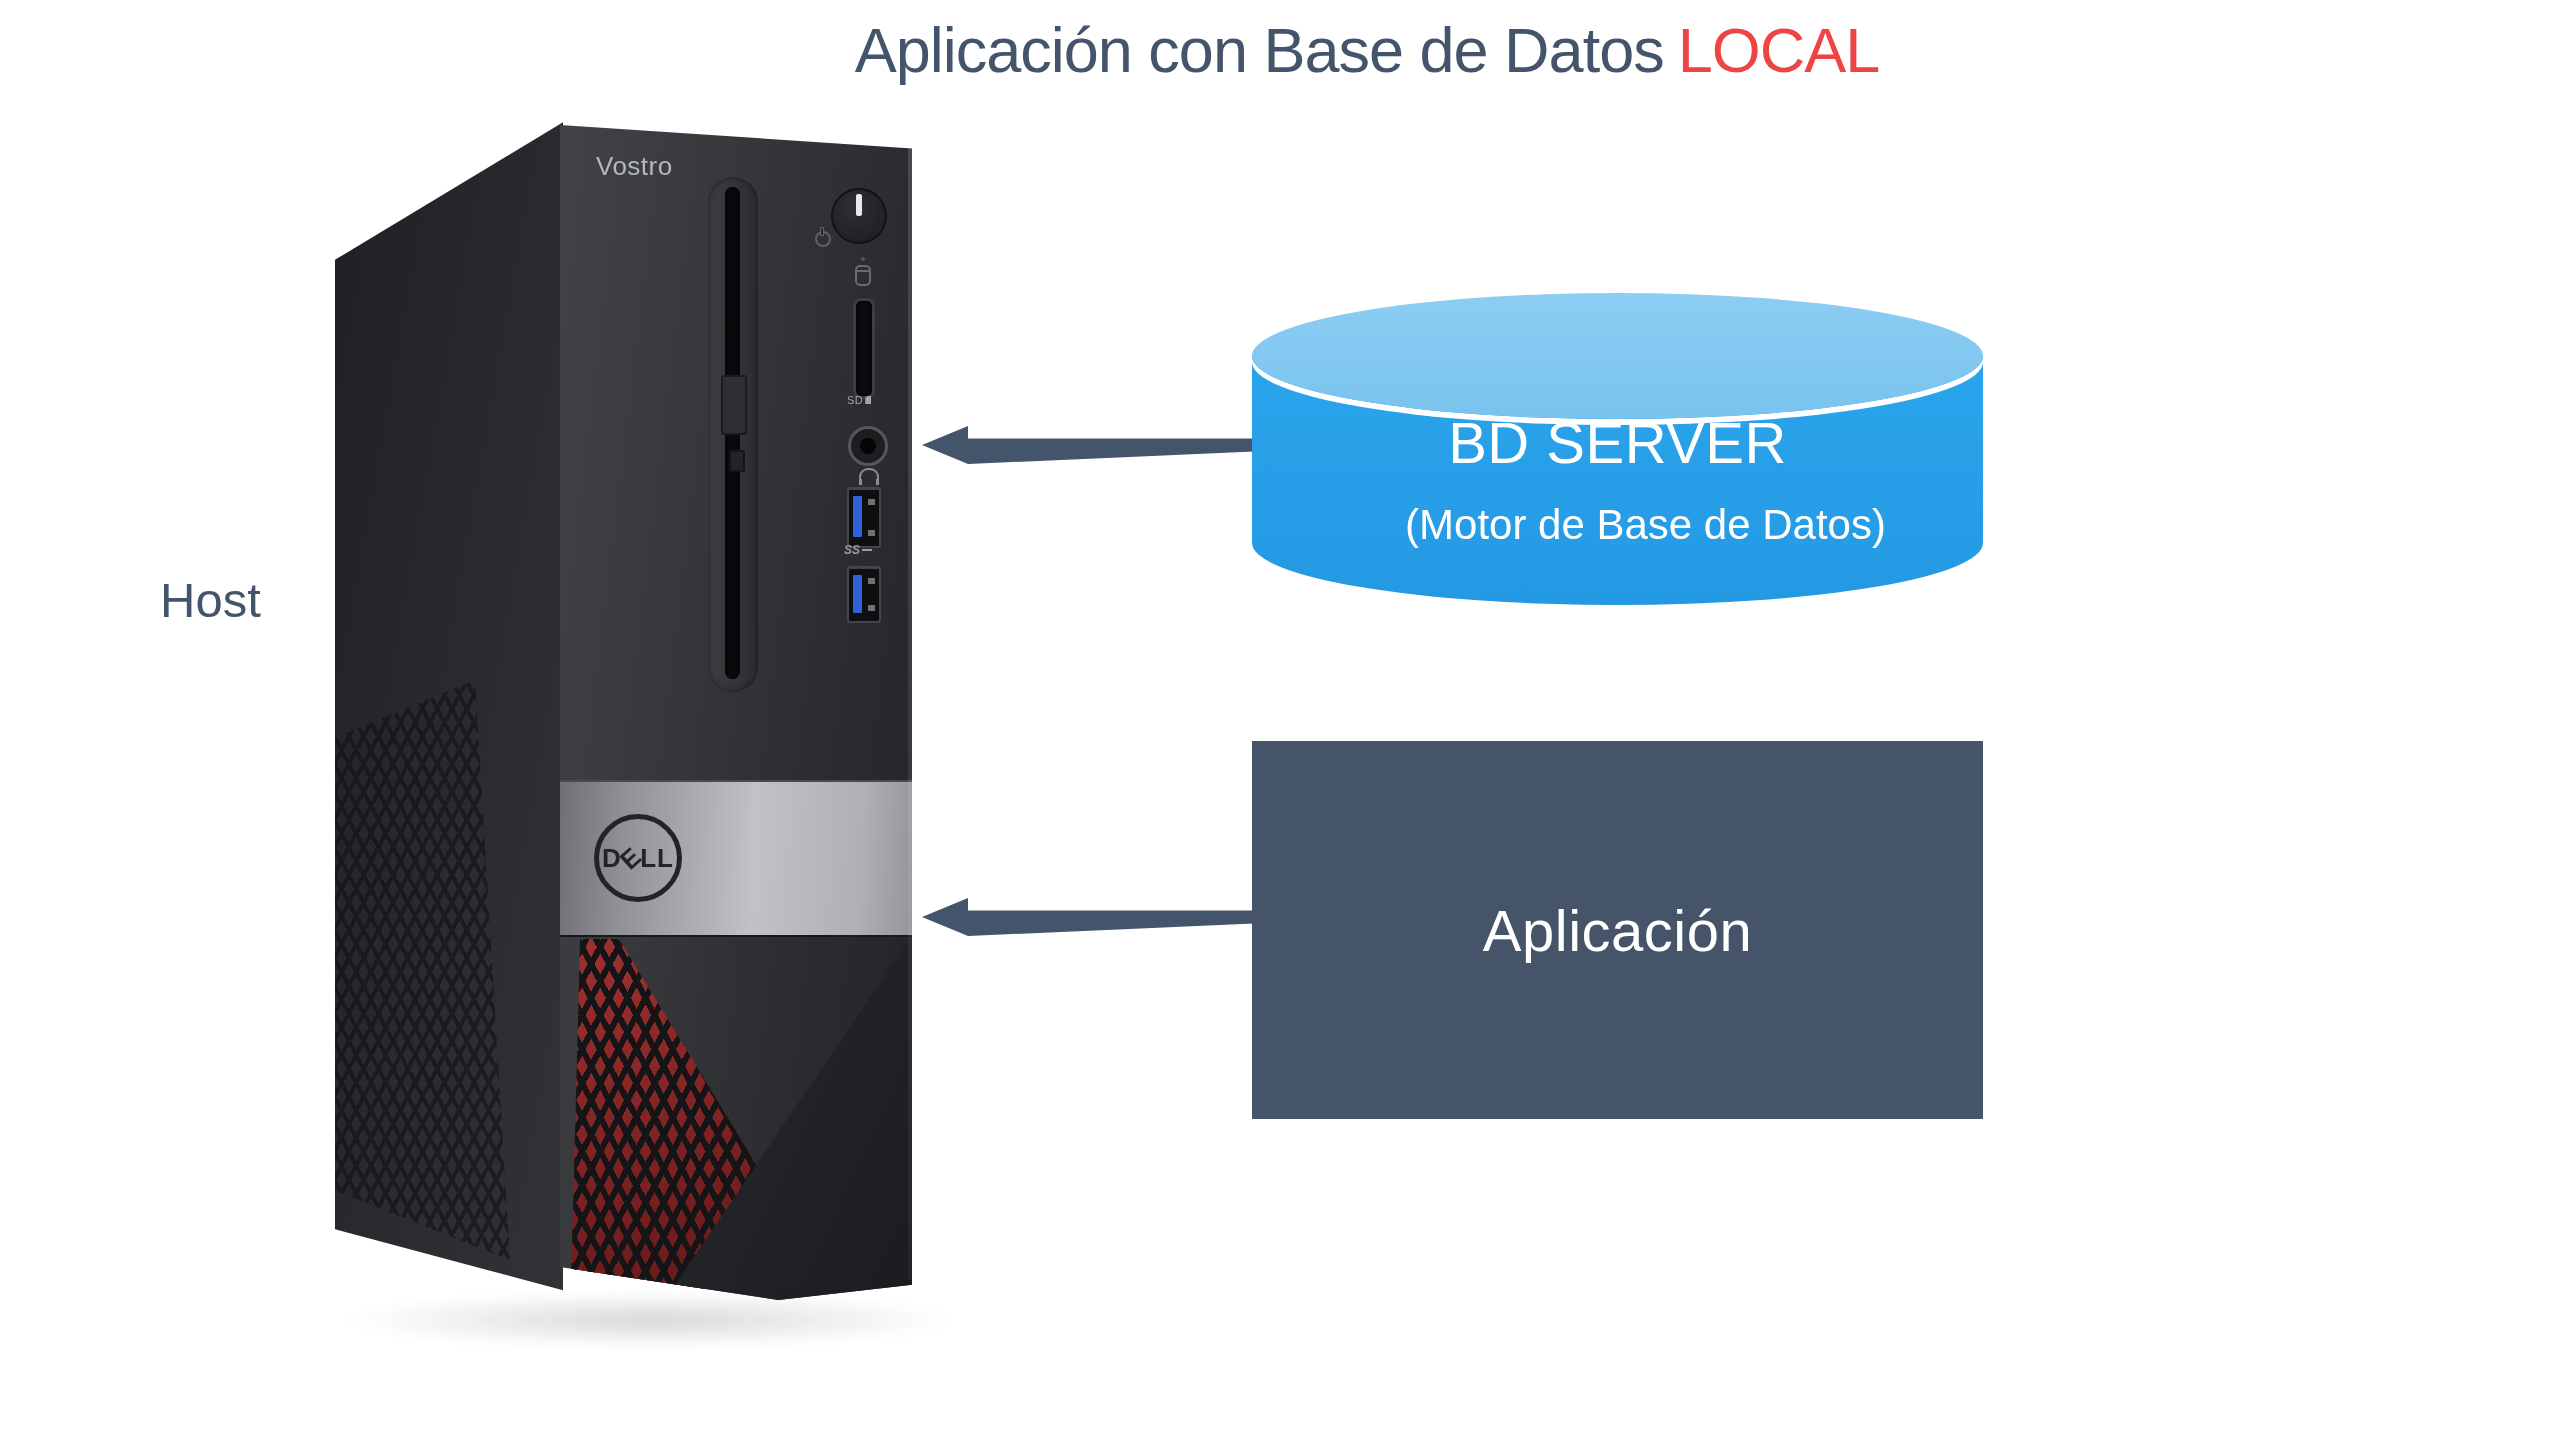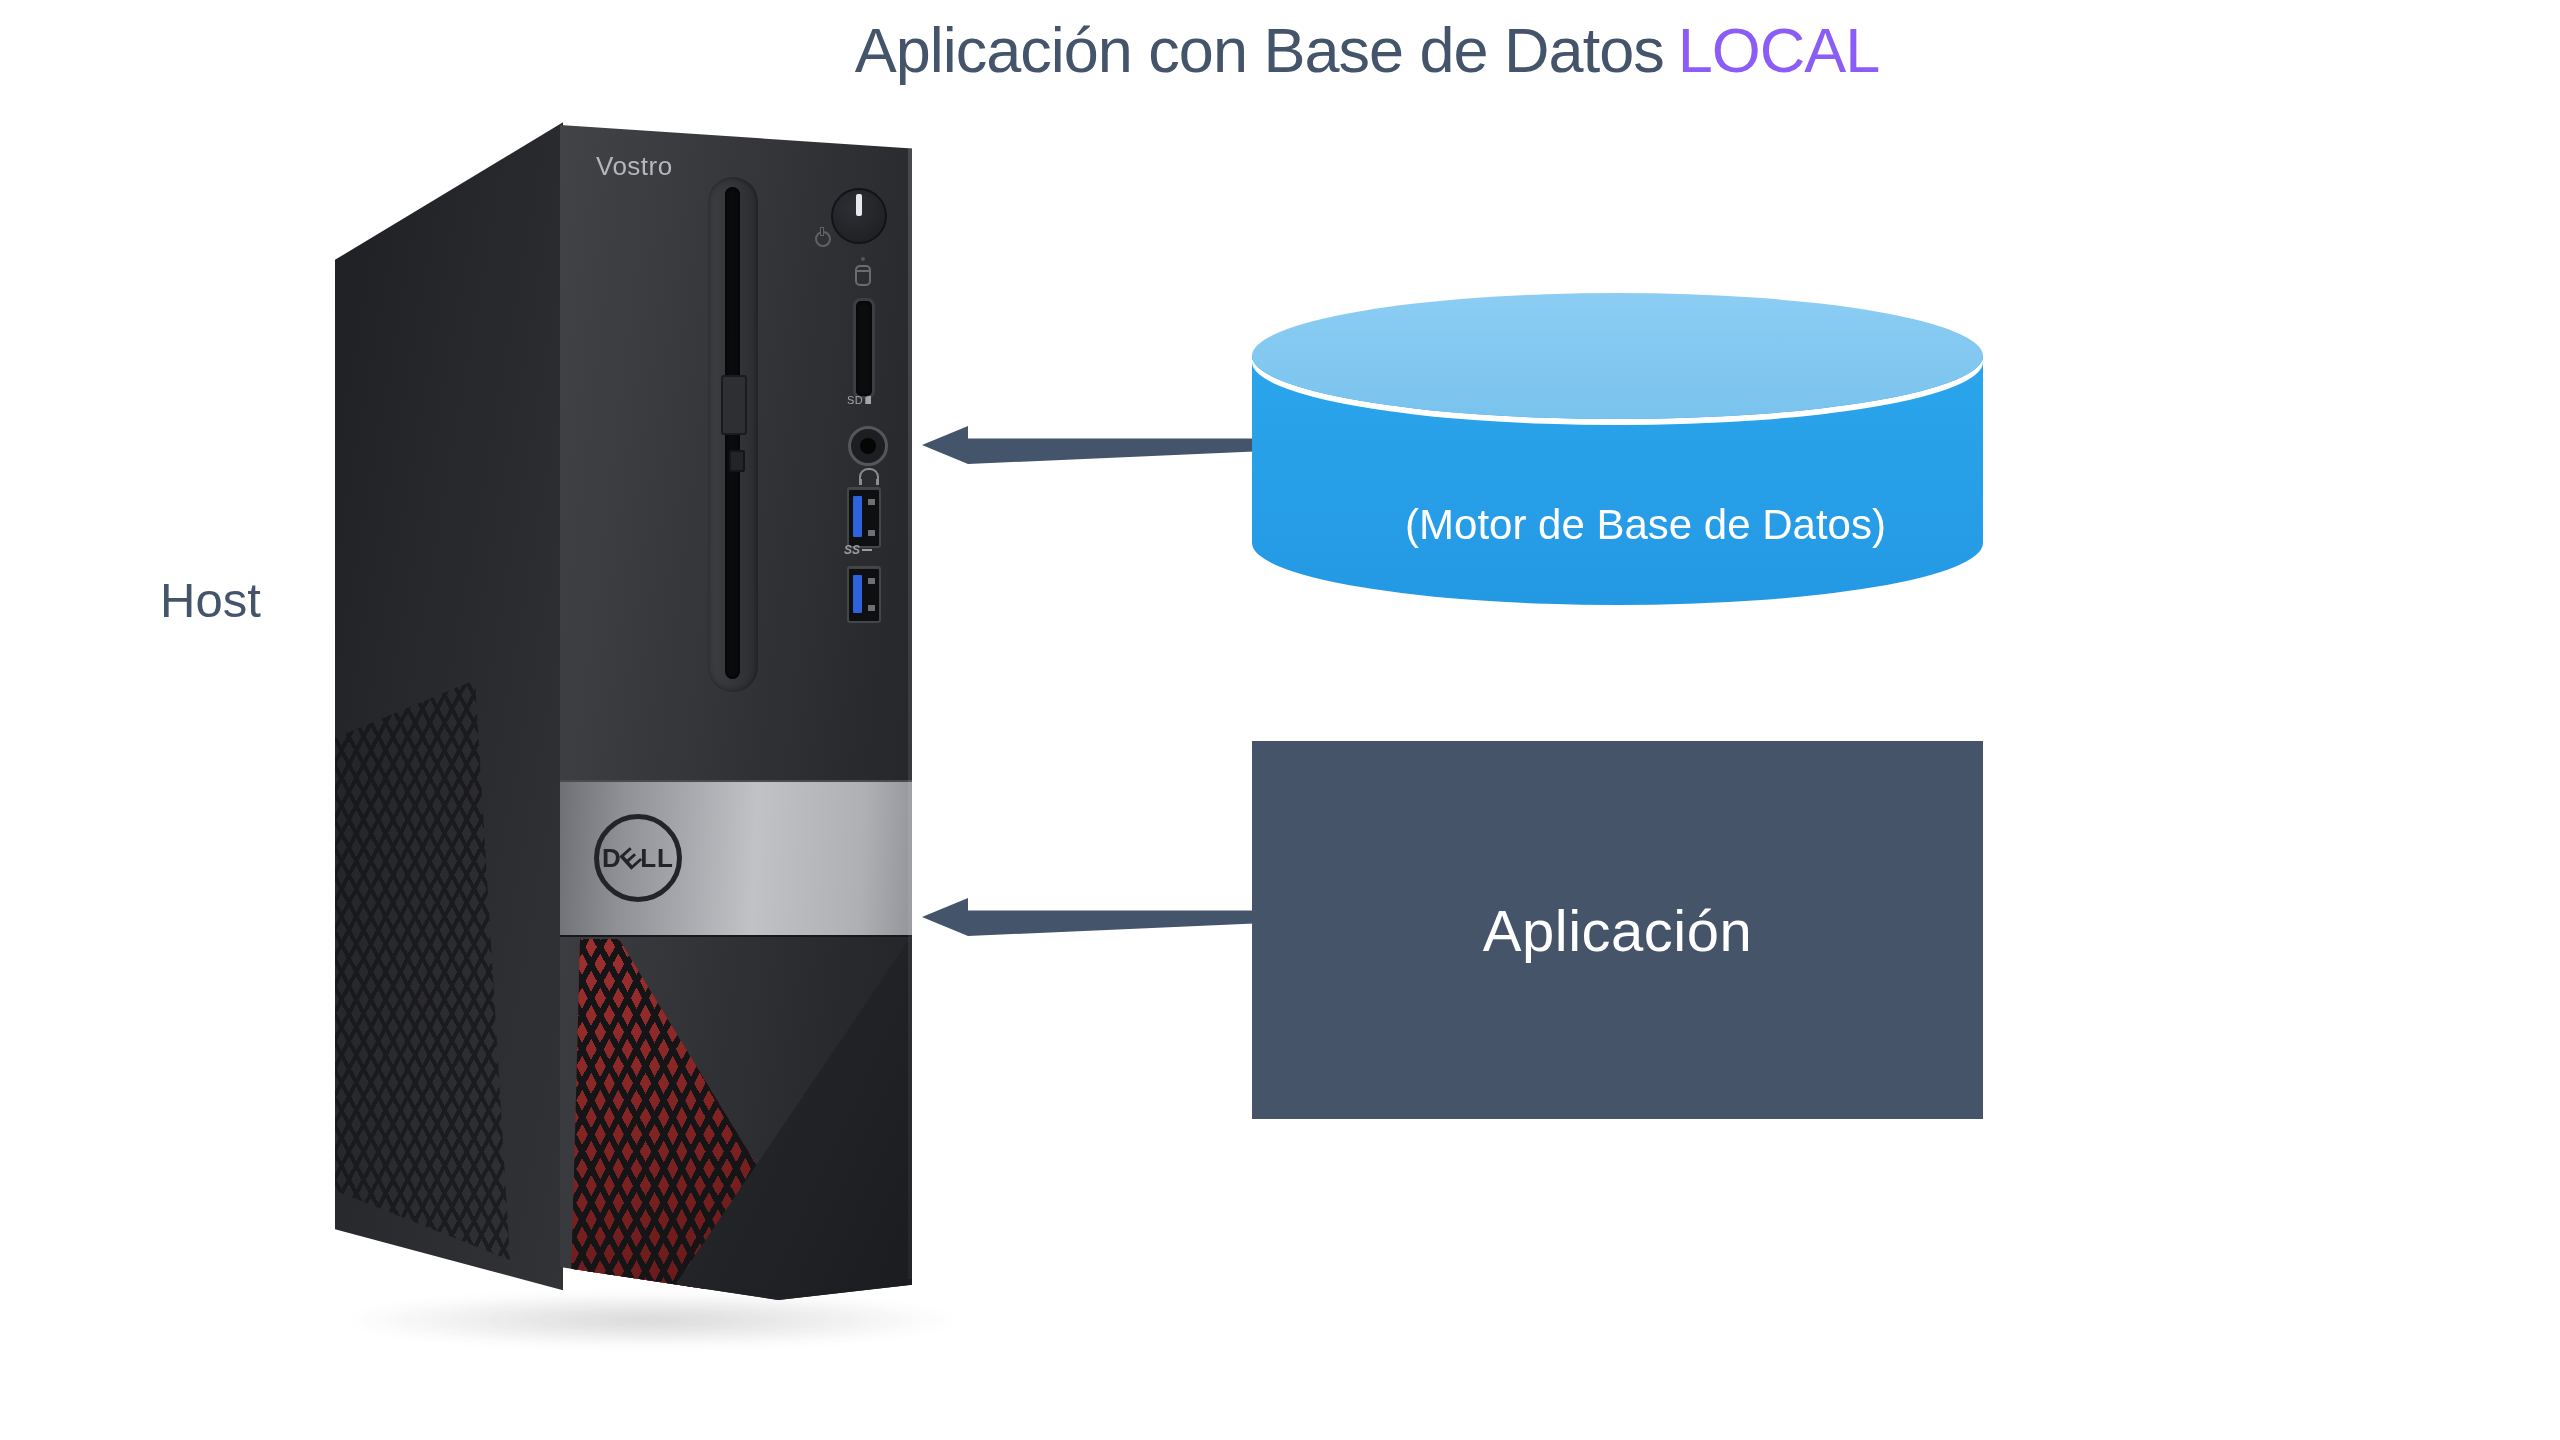--- a/index.html
+++ b/index.html
@@ -6,21 +6,21 @@
   .stage{
     position:relative;width:2560px;height:1440px;background:#ffffff;overflow:hidden;
     font-family:"Liberation Sans", sans-serif;
   }
   
   .title{
     position:absolute;left:0;right:0;top:14px;text-align:center;
     transform:translateX(87px);
     font-size:63px;letter-spacing:-1px;color:#44546A;white-space:nowrap;
   }
-  .title .hl{color:#8b5cf6;margin-left:14px;}
+  .title .hl{color:#ef4444;margin-left:14px;}
   
   .host{
     position:absolute;left:160px;top:572px;font-size:49px;color:#44546A;letter-spacing:0;
   }
   
   .tower{position:absolute;left:335px;top:120px;width:615px;height:1260px;}
   .side{
     position:absolute;left:0;top:0;width:228px;height:1175px;
     background:linear-gradient(100deg,#1f2023 0%,#2a2b2f 55%,#323337 100%);
     clip-path:polygon(0 11.9%,100% 0.2%,100% 99.6%,0 94.4%);
@@ -216,20 +216,21 @@
     <div class="floor-shadow"></div>
   </div>
 
   <svg class="arrow arrow1" viewBox="0 0 332 40" xmlns="http://www.w3.org/2000/svg">
     <polygon points="0,20 46,1 46,13.5 332,13.5 332,26.5 46,39" fill="#44546A"></polygon>
   </svg>
 
   <div class="db">
     <div class="db-body"></div>
     <div class="db-top"></div>
+    <div class="db-title">BD SERVER</div>
     <div class="db-sub">(Motor de Base de Datos)</div>
   </div>
 
   <svg class="arrow arrow2" viewBox="0 0 332 40" xmlns="http://www.w3.org/2000/svg">
     <polygon points="0,20 46,1 46,13.5 332,13.5 332,26.5 46,39" fill="#44546A"></polygon>
   </svg>
 
   <div class="app">
     <div class="app-label">Aplicación</div>
   </div>

